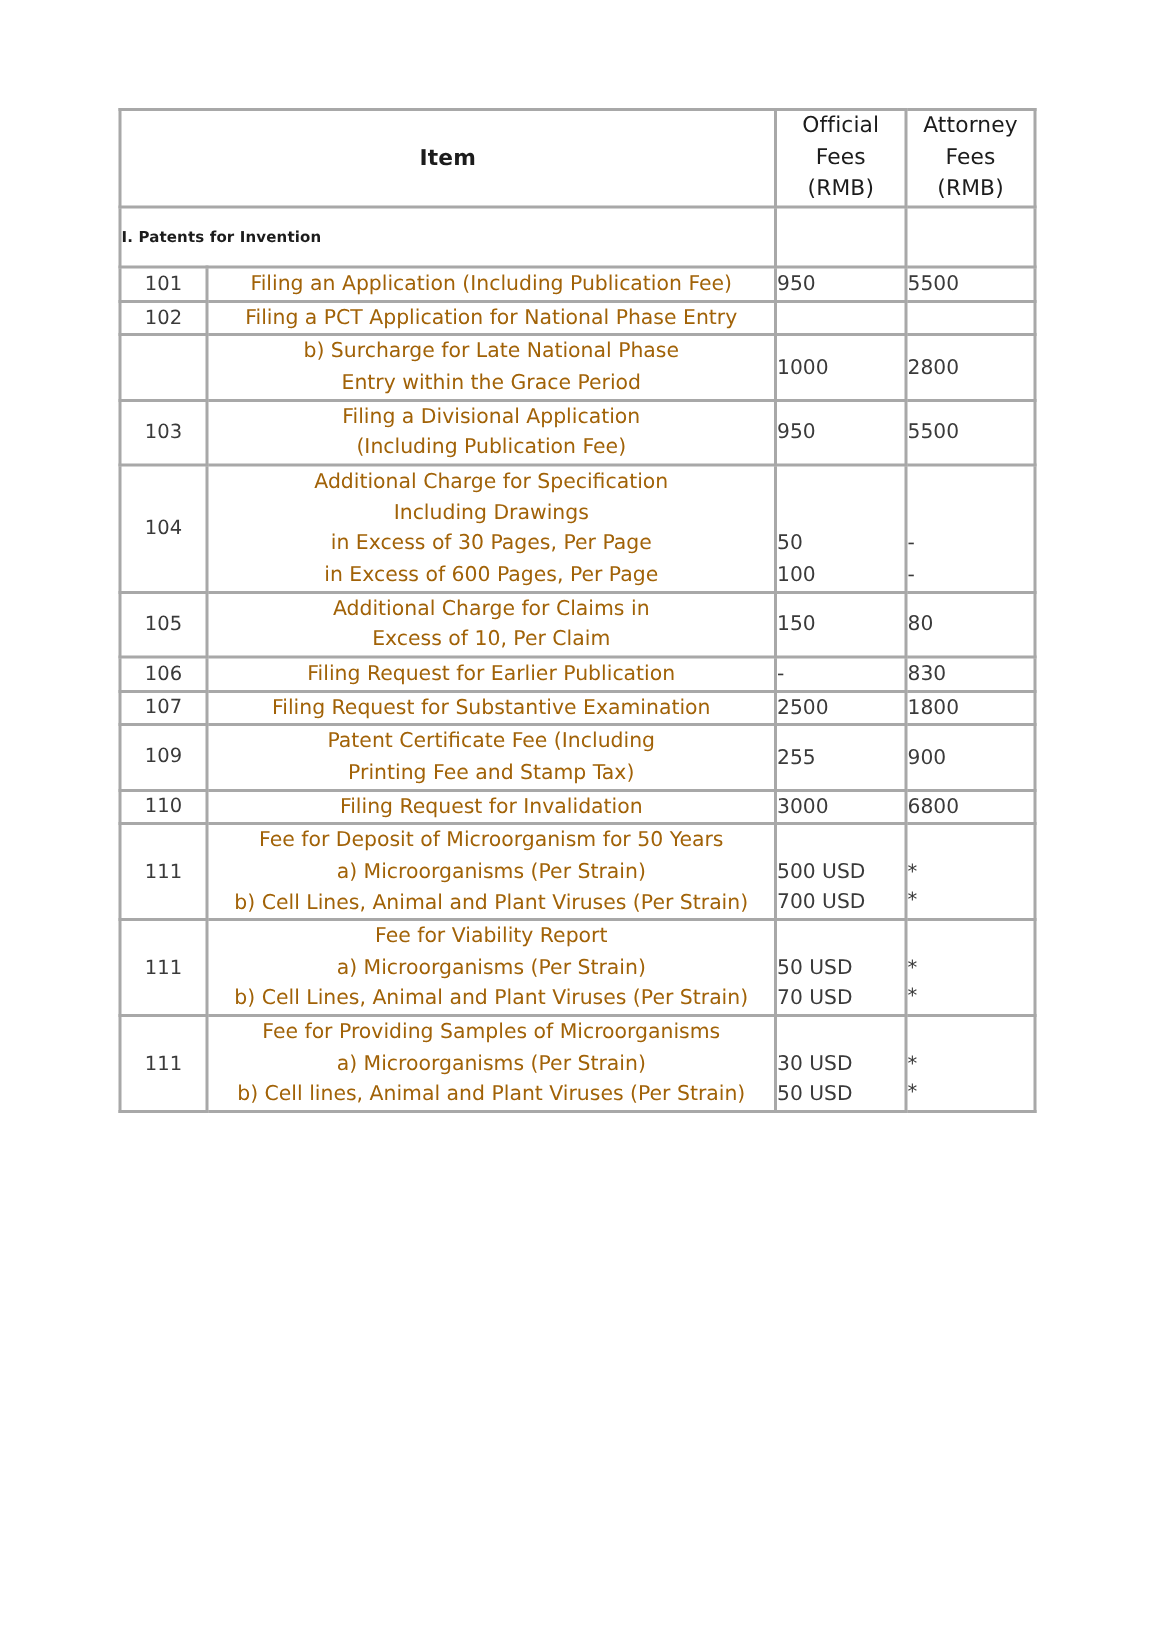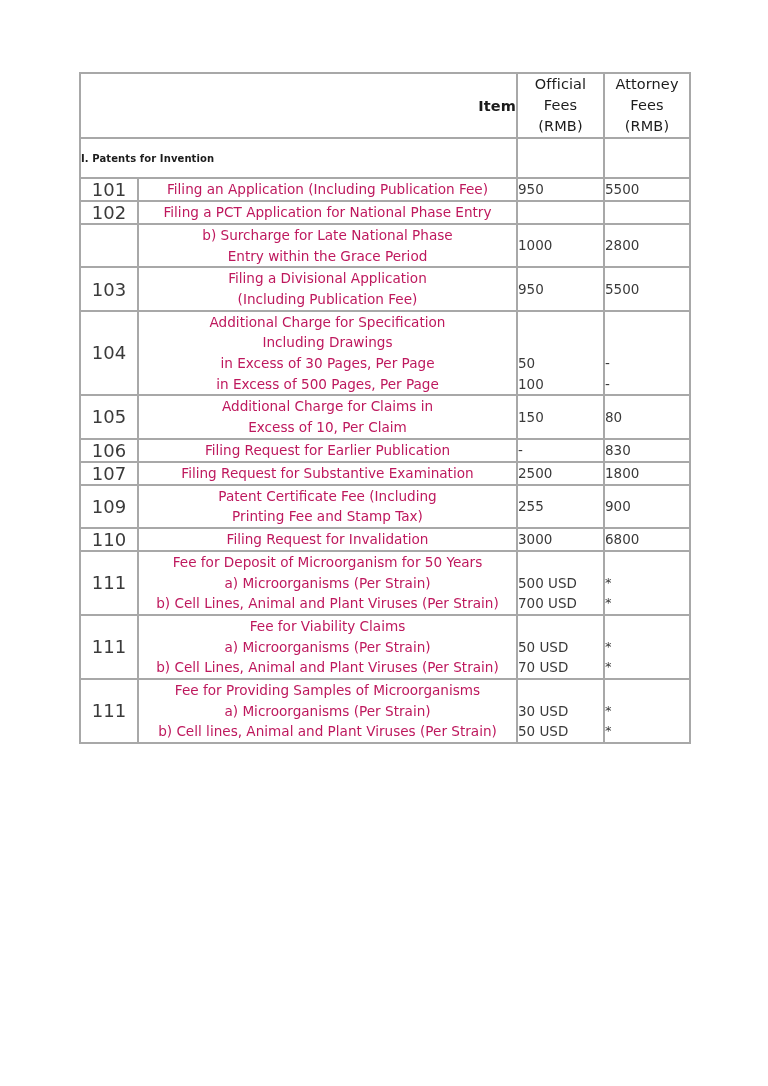--- a/index.html
+++ b/index.html
@@ -39,21 +39,21 @@
   col.c-num     { width: 58px; }
   col.c-desc    { width: 379px; }
   col.c-fee     { width: 87px; }
   col.c-att     { width: 86px; }
 
   
   .hdr-item {
     font-weight: bold;
     font-size: 14.5px;
     color: #1c1c1c;
-    text-align: right;
+    text-align: center;
     padding: 10px 0 10px 14px;
     letter-spacing: .1px;
   }
   .hdr-fee {
     font-weight: normal;
     font-size: 14.5px;
     color: #1c1c1c;
     text-align: center;
     line-height: 1.45;
     padding: 9px 4px;
@@ -68,28 +68,28 @@
     color: #1c1c1c;
     text-align: left;
     padding: 10px 0 10px 14px;
     letter-spacing: .1px;
   }
   .section-blank { height: 38px; }
 
   
   .num-cell {
     text-align: center;
-    font-size: 18px;
+    font-size: 13px;
     color: #3a3a3a;
     padding: 6px 2px;
   }
   .desc-cell {
     text-align: center;
     font-size: 13.6px;
-    color: #be185d;
+    color: #a16207;
     line-height: 1.52;
     padding: 8px 8px;
   }
   .desc-cell .ln { display: block; white-space: nowrap; }
   .val-cell {
     text-align: left;
     font-size: 13.5px;
     color: #3a3a3a;
     line-height: 1.52;
     padding: 8px 3px;
@@ -176,21 +176,21 @@
           <td class="val-cell">
             <span class="ln">5500</span>
           </td>
         </tr>
         <tr>
           <td class="num-cell">104</td>
           <td class="desc-cell">
             <span class="ln">Additional Charge for Specification</span>
             <span class="ln">Including Drawings</span>
             <span class="ln">in Excess of 30 Pages, Per Page</span>
-            <span class="ln">in Excess of 500 Pages, Per Page</span>
+            <span class="ln">in Excess of 600 Pages, Per Page</span>
           </td>
           <td class="val-cell">
             <span class="ln">&nbsp;</span>
             <span class="ln">&nbsp;</span>
             <span class="ln">50</span>
             <span class="ln">100</span>
           </td>
           <td class="val-cell">
             <span class="ln">&nbsp;</span>
             <span class="ln">&nbsp;</span>
@@ -274,21 +274,21 @@
           </td>
           <td class="val-cell">
             <span class="ln">&nbsp;</span>
             <span class="ln ast">*</span>
             <span class="ln ast">*</span>
           </td>
         </tr>
         <tr>
           <td class="num-cell">111</td>
           <td class="desc-cell">
-            <span class="ln">Fee for Viability Claims</span>
+            <span class="ln">Fee for Viability Report</span>
             <span class="ln">a) Microorganisms (Per Strain)</span>
             <span class="ln">b) Cell Lines, Animal and Plant Viruses (Per Strain)</span>
           </td>
           <td class="val-cell">
             <span class="ln">&nbsp;</span>
             <span class="ln">50 USD</span>
             <span class="ln">70 USD</span>
           </td>
           <td class="val-cell">
             <span class="ln">&nbsp;</span>

